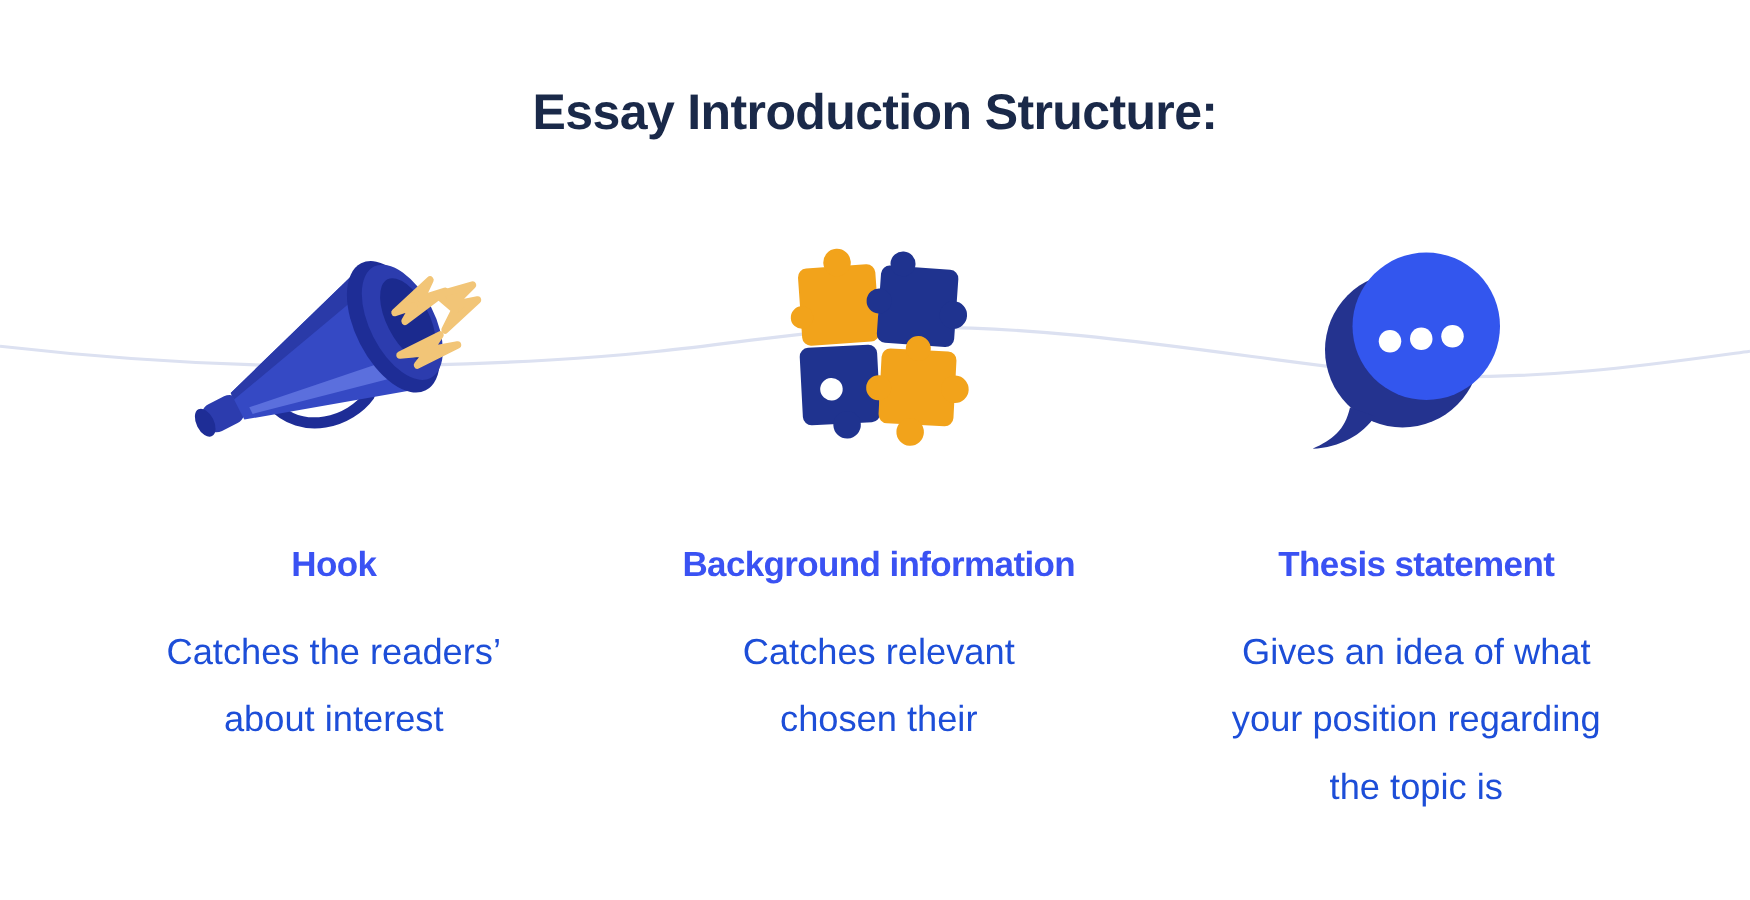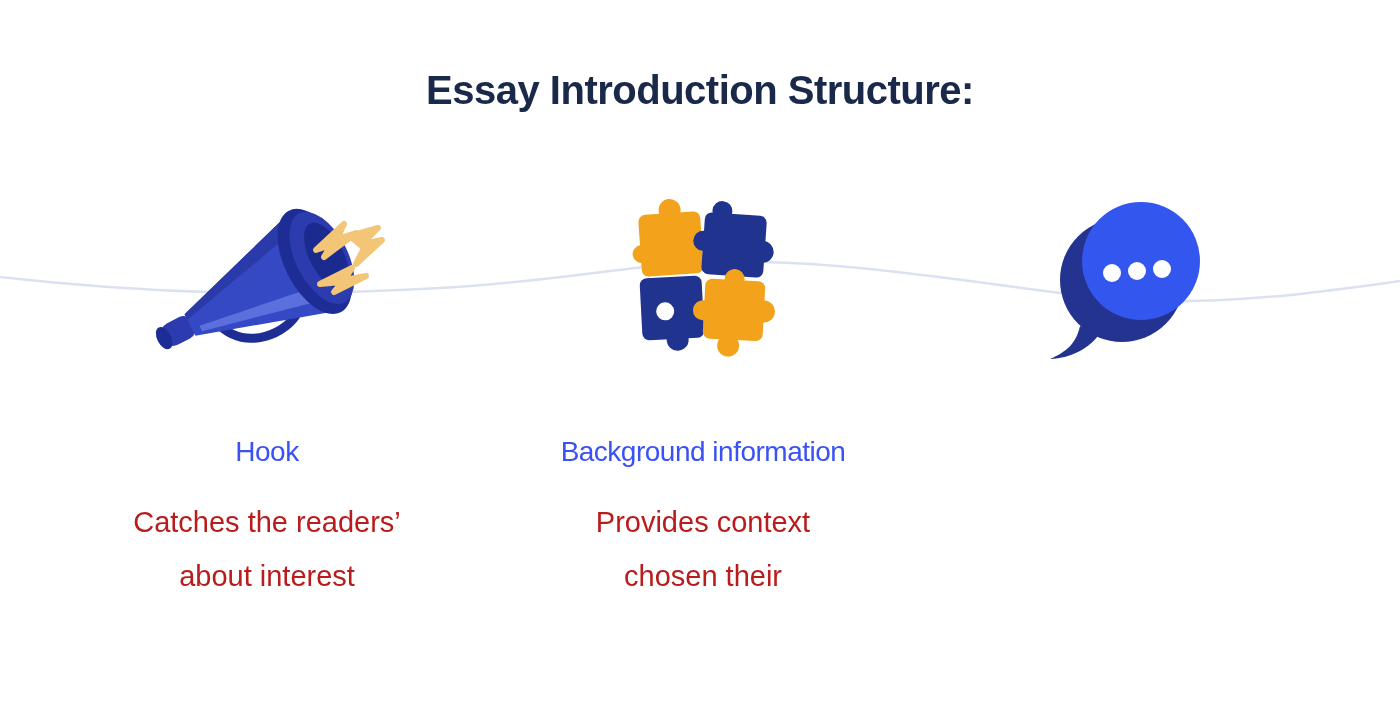--- a/index.html
+++ b/index.html
@@ -33,29 +33,29 @@
     position: absolute;
     top: 435px;
     width: 374px;
     text-align: center;
   }
   .col-hook   { left: 80px; }
   .col-bginfo { left: 516px; text-align: center; }
   .col-thesis { left: 946px; }
   .col-heading {
     font-size: 28px;
-    font-weight: 400;
+    font-weight: 700;
     letter-spacing: -0.5px;
     color: #3a52f3;
     margin-bottom: 26px;
     line-height: 34px;
   }
   .col-line {
     font-size: 29px;
-    color: #b91c1c;
+    color: #1d4ed8;
     line-height: 54px;
   }
 </style>
 </head>
 <body>
 
 <div class="canvas">
 
   <svg class="art" viewBox="0 0 1400 720" aria-hidden="true">
 
@@ -132,18 +132,24 @@
   <h1 class="title">Essay Introduction Structure:</h1>
 
   <div class="col col-hook">
     <div class="col-heading">Hook</div>
     <div class="col-line">Catches the readers’</div>
     <div class="col-line">about interest</div>
   </div>
 
   <div class="col col-bginfo">
     <div class="col-heading">Background information</div>
-    <div class="col-line">Provides context</div>
+    <div class="col-line">Catches relevant</div>
     <div class="col-line">chosen their</div>
   </div>
 
+  <div class="col col-thesis">
+    <div class="col-heading">Thesis statement</div>
+    <div class="col-line">Gives an idea of what</div>
+    <div class="col-line">your position regarding</div>
+    <div class="col-line">the topic is</div>
+  </div>
 
 </div>
 
 </body></html>

